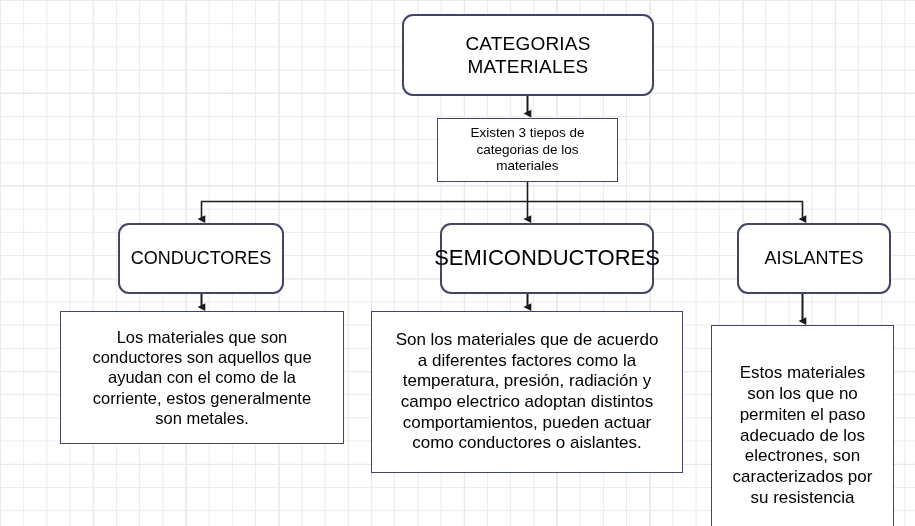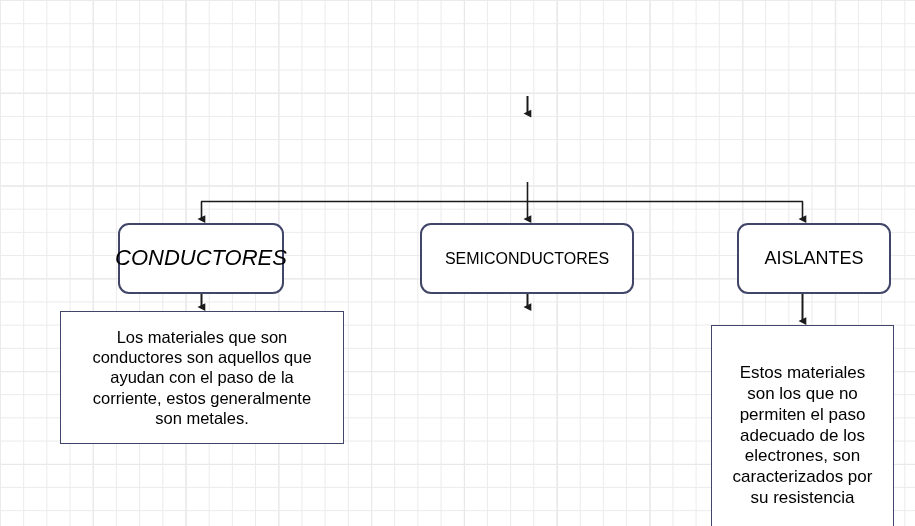--- a/index.html
+++ b/index.html
@@ -71,29 +71,28 @@
     width: 181px;
     height: 64px;
     font-size: 13.5px;
   }
   
   #node-cat-conductores {
     left: 118px;
     top: 223px;
     width: 166px;
     height: 71px;
-    font-size: 22px;
-    font-style: italic;
+    font-size: 18px;
   }
   #node-cat-semiconductores {
-    left: 420px;
+    left: 440px;
     top: 223px;
     width: 214px;
     height: 71px;
-    font-size: 16px;
+    font-size: 22px;
     text-align: center;
   }
   #node-cat-aislantes {
     left: 737px;
     top: 223px;
     width: 154px;
     height: 71px;
     font-size: 18px;
   }
   
@@ -171,42 +170,59 @@
       <line x1="201.5" y1="294" x2="201.5" y2="307" stroke="#1b1b1b" stroke-width="2" marker-end="url(#arrowhead)"></line>
     </g>
     <g>
       <line x1="527.5" y1="294" x2="527.5" y2="307" stroke="#1b1b1b" stroke-width="2" marker-end="url(#arrowhead)"></line>
     </g>
     <g>
       <line x1="802.5" y1="294" x2="802.5" y2="321" stroke="#1b1b1b" stroke-width="2" marker-end="url(#arrowhead)"></line>
     </g>
   </svg>
 
-
+  <div class="node rounded" id="node-title">
+    <span class="node-text">CATEGORIAS
+MATERIALES</span>
+  </div>
+
+  <div class="node square" id="node-subnote">
+    <span class="node-text">Existen 3 tiepos de
+categorias de los
+materiales</span>
+  </div>
 
   <div class="node rounded" id="node-cat-conductores">
     <span class="node-text">CONDUCTORES</span>
   </div>
 
   <div class="node rounded" id="node-cat-semiconductores">
     <span class="node-text">SEMICONDUCTORES</span>
   </div>
 
   <div class="node rounded" id="node-cat-aislantes">
     <span class="node-text">AISLANTES</span>
   </div>
 
   <div class="node square" id="node-desc-conductores">
     <span class="node-text">Los materiales que son
 conductores son aquellos que
-ayudan con el paso de la
+ayudan con el como de la
 corriente, estos generalmente
 son metales.</span>
   </div>
 
+  <div class="node square" id="node-desc-semiconductores">
+    <span class="node-text">Son los materiales que de acuerdo
+a diferentes factores como la
+temperatura, presión, radiación y
+campo electrico adoptan distintos
+comportamientos, pueden actuar
+como conductores o aislantes.</span>
+  </div>
 
   <div class="node square" id="node-desc-aislantes">
     <span class="node-text">Estos materiales
 son los que no
 permiten el paso
 adecuado de los
 electrones, son
 caracterizados por
 su resistencia</span>
   </div>

